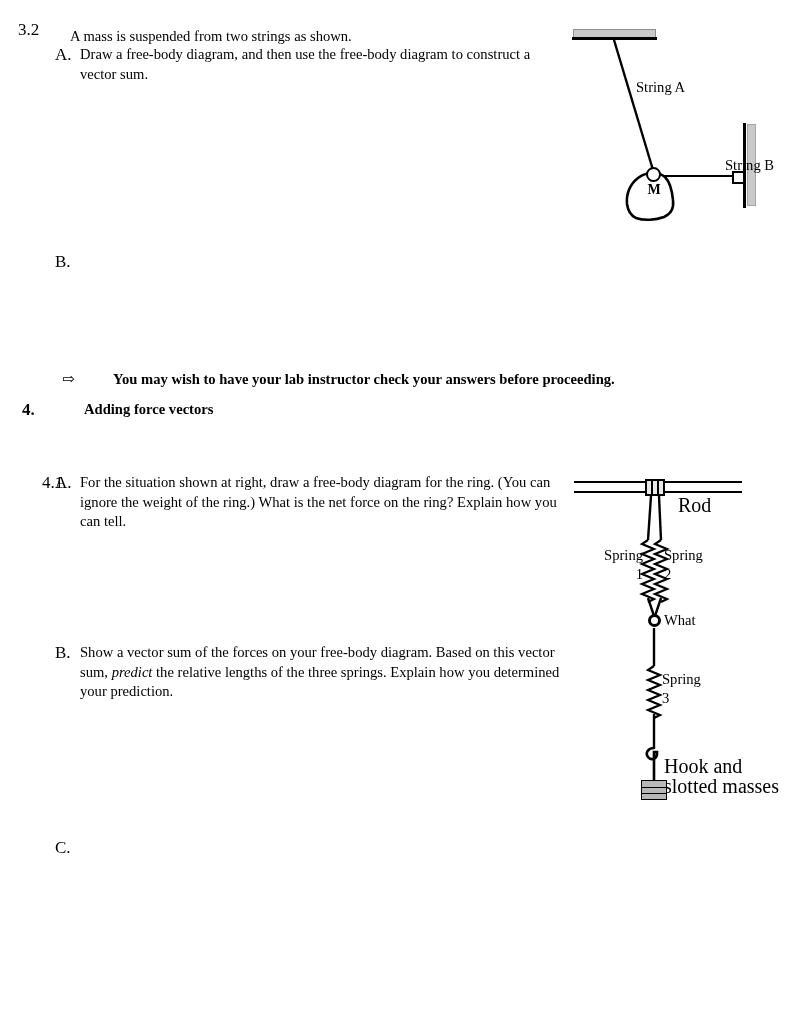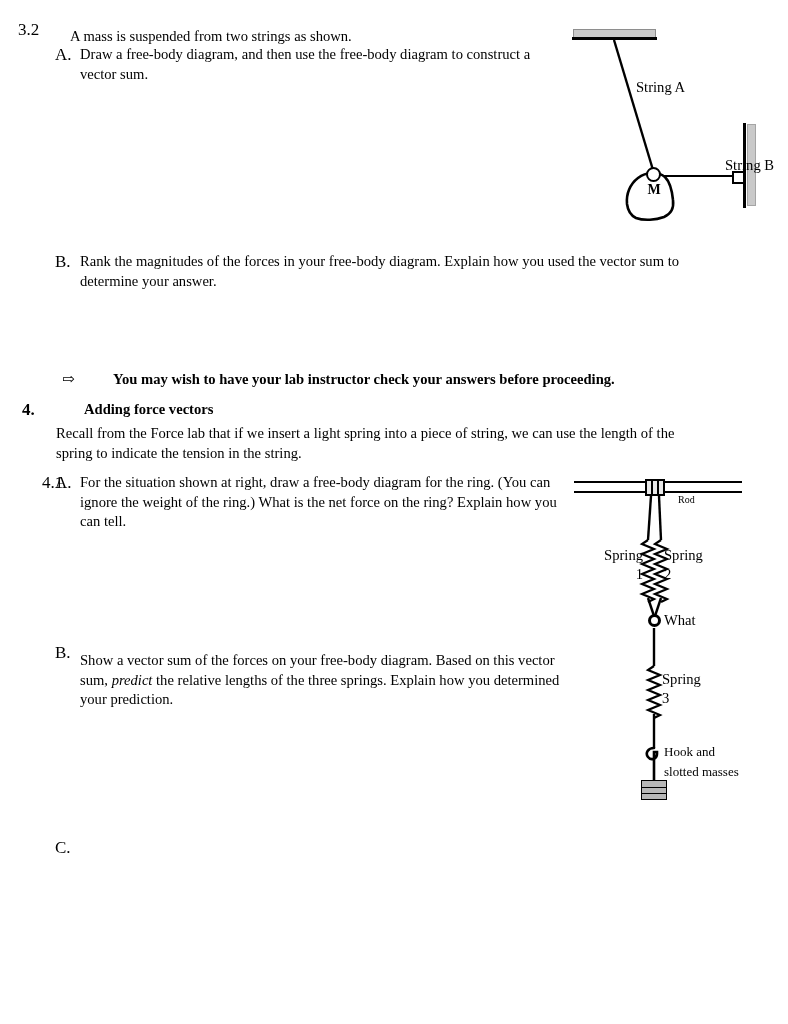--- a/index.html
+++ b/index.html
@@ -180,21 +180,21 @@
     top: 11px;
     width: 2px;
     height: 13px;
     background: #000;
     z-index: 4;
   }
   .lbl-rod {
     position: absolute;
     left: 118px;
     top: 24px;
-    font-size: 10px;
+    font-size: 20px;
   }
   .ring2 {
     position: absolute;
     left: 88px;
     top: 144px;
     width: 13px;
     height: 13px;
     border: 3px solid #000;
     border-radius: 50%;
     background: #fff;
@@ -230,22 +230,22 @@
     left: 102px;
     top: 200px;
     width: 92px;
     text-align: left;
     font-size: 14.6px;
     line-height: 19px;
   }
   .lbl-hook {
     position: absolute;
     left: 104px;
-    top: 272px;
-    font-size: 13px;
+    top: 287px;
+    font-size: 20px;
     line-height: 19.5px;
     white-space: nowrap;
   }
   .mass-stack {
     position: absolute;
     left: 81px;
     top: 310px;
     width: 26px;
     height: 20px;
     z-index: 4;
@@ -264,36 +264,34 @@
 
 <div class="page">
 
   <div class="num" style="left:18px; top:20px;">3.2</div>
   <div class="block" style="left:70px; top:20px; width:480px;margin-top:7px;">A mass is suspended from two strings as shown.</div>
 
   <div class="num" style="left:55px; top:45px;">A.</div>
   <div class="block" style="left:80px; top:45px; width:460px;">Draw a free-body diagram, and then use the free-body diagram to construct a vector sum.</div>
 
   <div class="num" style="left:55px; top:252px;">B.</div>
-  <div class="block" style="left:80px; top:252px; width:620px;">Rank the magnitudes of the forces in your free-body diagram.  Explain how you used the vector sum to determine your answer.</div>
 
   <div class="arrow-glyph" style="left:62px; top:370px;">⇨</div>
   <div class="block" style="left:113px; top:370px; width:640px;font-weight:bold;">You may wish to have your lab instructor check your answers before proceeding.</div>
 
   <div class="num bold" style="left:22px; top:400px;">4.</div>
   <div class="block bold" style="left:56px; top:400px; width:400px;margin-left:28px;">Adding force vectors</div>
-  <div class="block" style="left:56px; top:424px; width:645px;">Recall from the Force lab that if we insert a light spring into a piece of string, we can use the length of the spring to indicate the tension in the string.</div>
 
   <div class="num" style="left:18px; top:473px;margin-left:24px;">4.1</div>
 
   <div class="num" style="left:55px; top:473px;">A.</div>
   <div class="block" style="left:80px; top:473px; width:500px;">For the situation shown at right, draw a free-body diagram for the ring. (You can ignore the weight of the ring.)  What is the net force on the ring?  Explain how you can tell.</div>
 
   <div class="num" style="left:55px; top:643px;">B.</div>
-  <div class="block" style="left:80px; top:643px; width:500px;margin-top:8px;"><span>Show a vector sum of the forces on your free-body diagram.  Based on this vector sum, </span><span class="ital">predict</span><span> the relative lengths of the three springs. Explain how you determined your prediction.</span></div>
+  <div class="block" style="left:80px; top:643px; width:500px;"><span>Show a vector sum of the forces on your free-body diagram.  Based on this vector sum, </span><span class="ital">predict</span><span> the relative lengths of the three springs. Explain how you determined your prediction.</span></div>
 
   <div class="num" style="left:55px; top:838px;">C.</div>
 
   <div id="diagram-mass-strings">
 
     <div class="ceil-grey"></div>
     <div class="ceil-bar"></div>
 
     <svg width="228" height="200" style="position:absolute; left:0; top:0; overflow:visible;">
       <line x1="54" y1="22" x2="93" y2="152" stroke="#000" stroke-width="2.4"></line>

